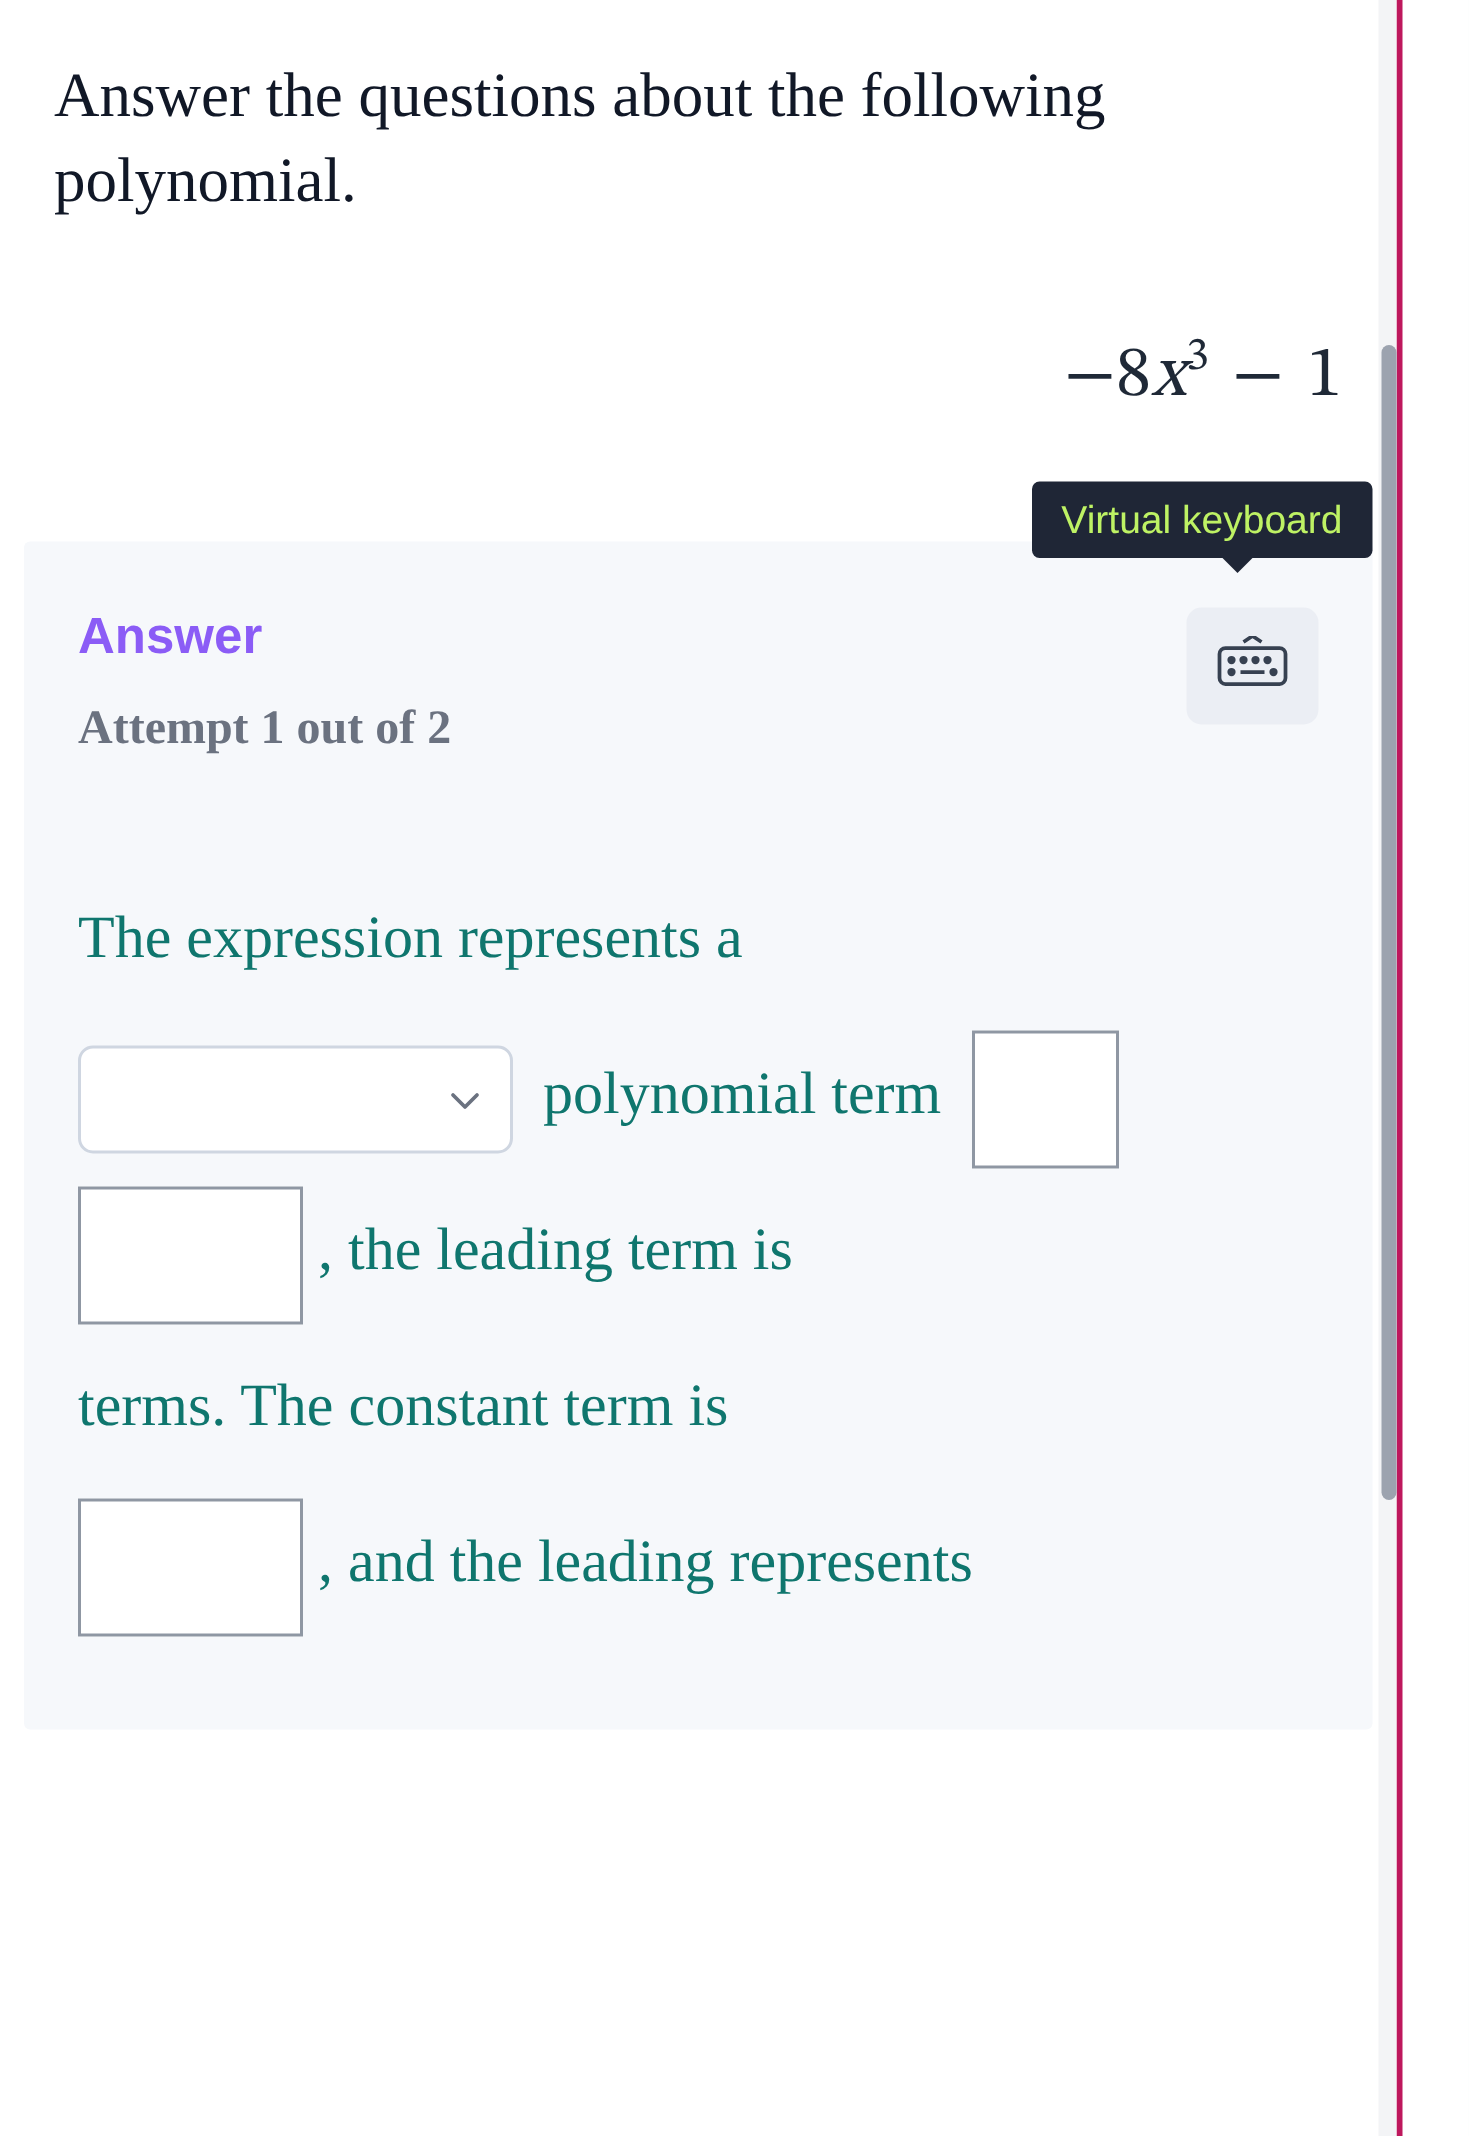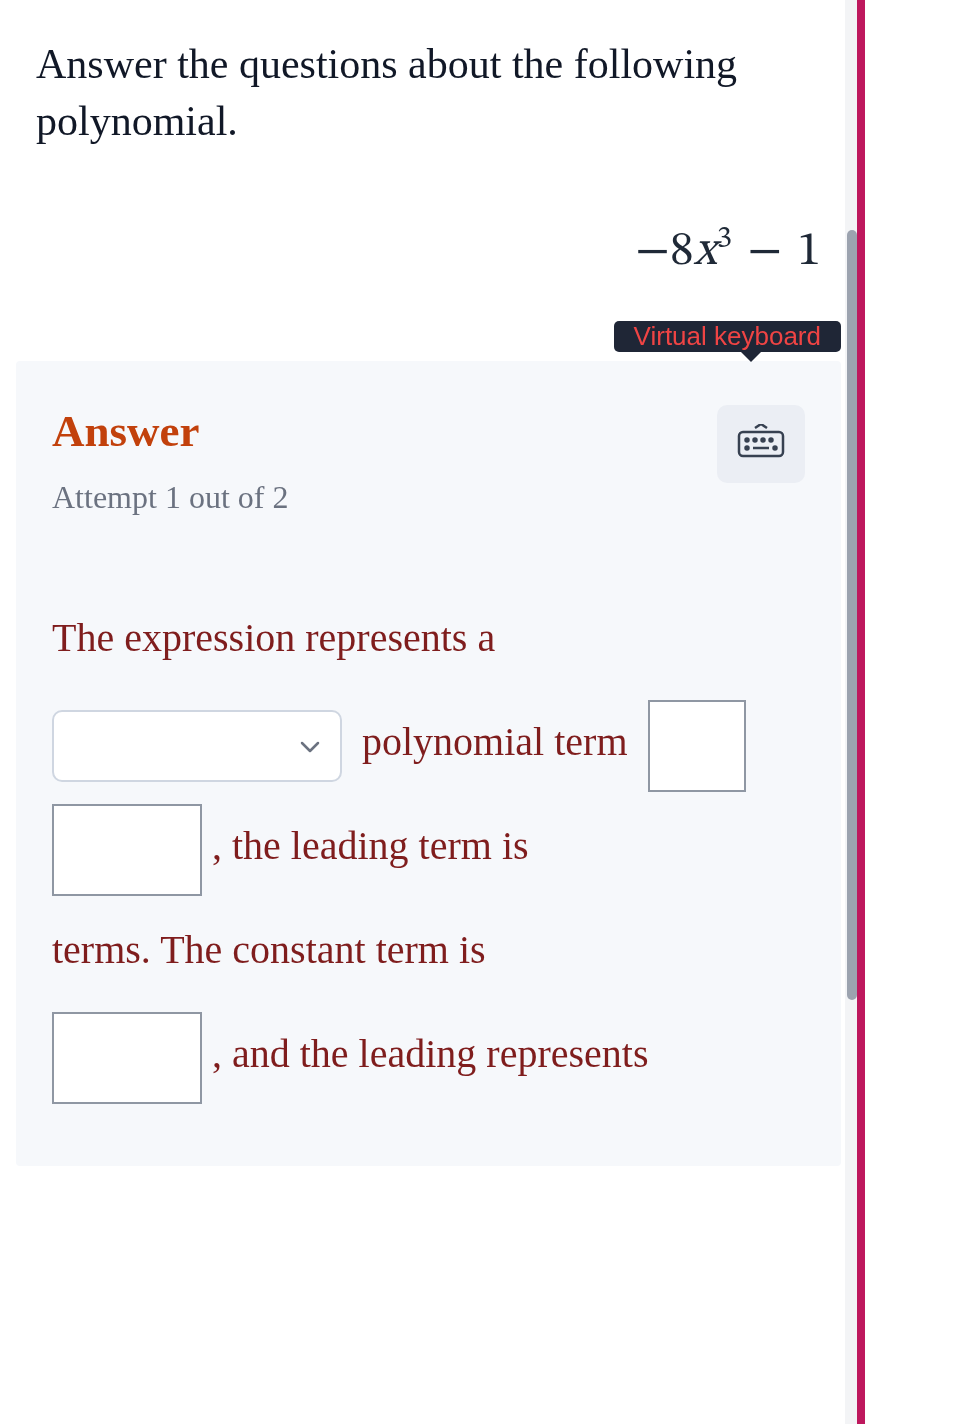--- a/index.html
+++ b/index.html
@@ -6,24 +6,24 @@
   html, body {
     margin: 0; padding: 0;
     width: 979px; height: 1424px;
     font-family: Georgia, 'Times New Roman', serif;
     color: #1f2937;
     background: #fff;
     overflow: hidden;
     position: relative;
   }
   .viewport {
-    width: 865px;
+    width: 935px;
     height: 1424px;
     position: relative;
-    border-right: 8px solid #be185d;
+    border-right: 4px solid #be185d;
   }
   .scrollbar-track {
     position: absolute;
     right: 0; top: 0;
     width: 12px; height: 100%;
     background: #f3f4f6;
   }
   .scrollbar-thumb {
     position: absolute;
     right: 0; top: 230px;
@@ -57,65 +57,66 @@
     position: relative;
     margin: 0 -20px;
   }
   .answer-header {
     display: flex;
     justify-content: space-between;
     align-items: flex-start;
   }
   .answer-title {
     font-weight: 700;
-    font-size: 45px;
-    color: #c2410c;
-    font-family: Liberation Serif, serif;
+    font-size: 34px;
+    color: #8b5cf6;
+    font-family: Liberation Sans, sans-serif;
   }
   .attempt-text {
     font-size: 32px;
     color: #6b7280;
     margin-top: 22px;
     margin-bottom: 70px;
+    font-weight: bold;
   }
   .kbd-wrap {
     position: relative;
   }
   .kbd-btn {
     width: 88px; height: 78px;
     background: #ebeef4;
     border-radius: 10px;
     display: flex; align-items: center; justify-content: center;
     cursor: pointer;
   }
   .kbd-btn svg { width: 48px; height: 36px; }
   .tooltip {
     position: absolute;
     right: -36px; top: -84px;
     background: #1f2636;
-    color: #ef4444;
+    color: #bef264;
     font-family: -apple-system, Helvetica, Arial, sans-serif;
     font-size: 26px;
-    padding: 0 20px;
+    padding: 10px 20px;
     border-radius: 5px;
     white-space: nowrap;
   }
   .tooltip::after {
     content: '';
     position: absolute;
     bottom: -10px; left: 55%;
     width: 0; height: 0;
     border-left: 12px solid transparent;
     border-right: 12px solid transparent;
     border-top: 12px solid #1f2636;
   }
   .sentence {
     font-size: 40px;
     line-height: 2.6;
-    color: #7f1d1d;
+    color: #0f766e;
   }
   .sentence .row {
     display: block;
     margin: 0;
   }
   .select-box {
     display: inline-flex;
     align-items: center;
     justify-content: flex-end;
     width: 290px; height: 72px;

